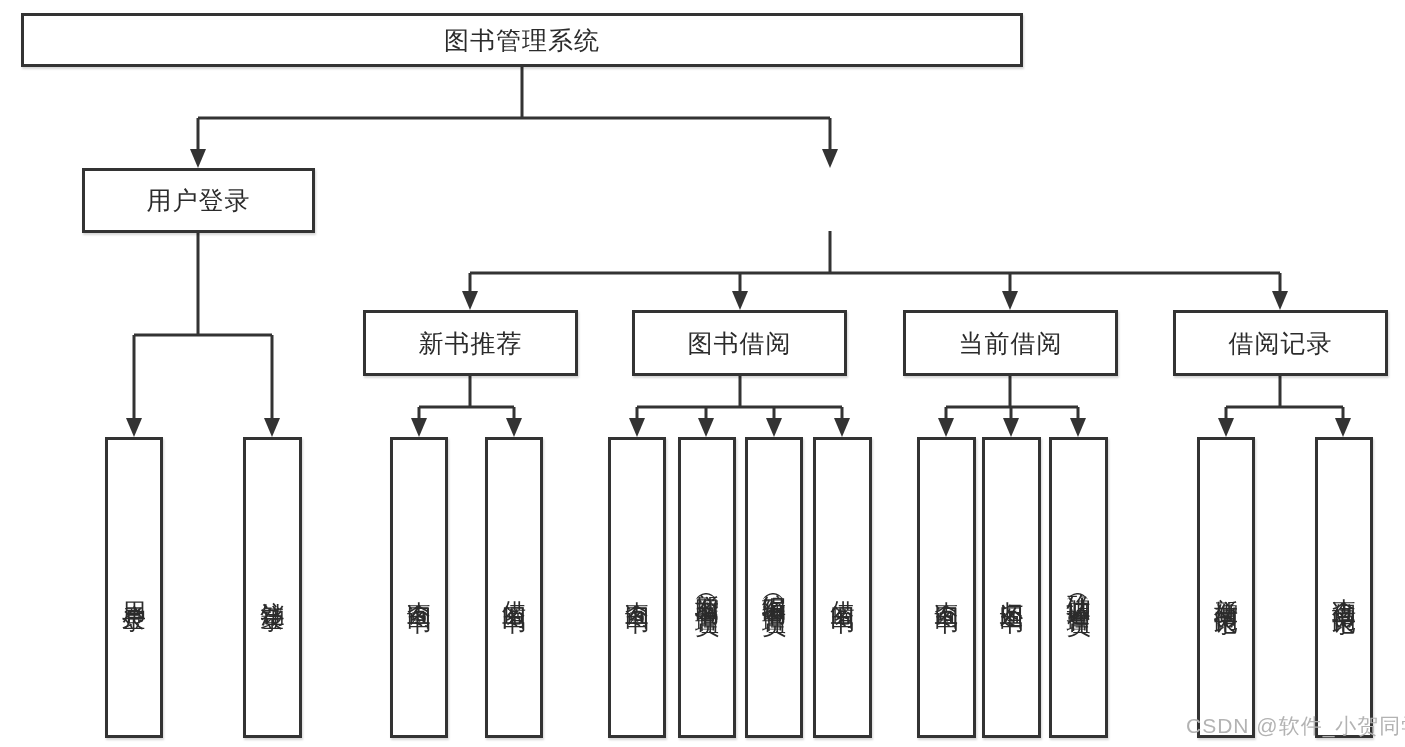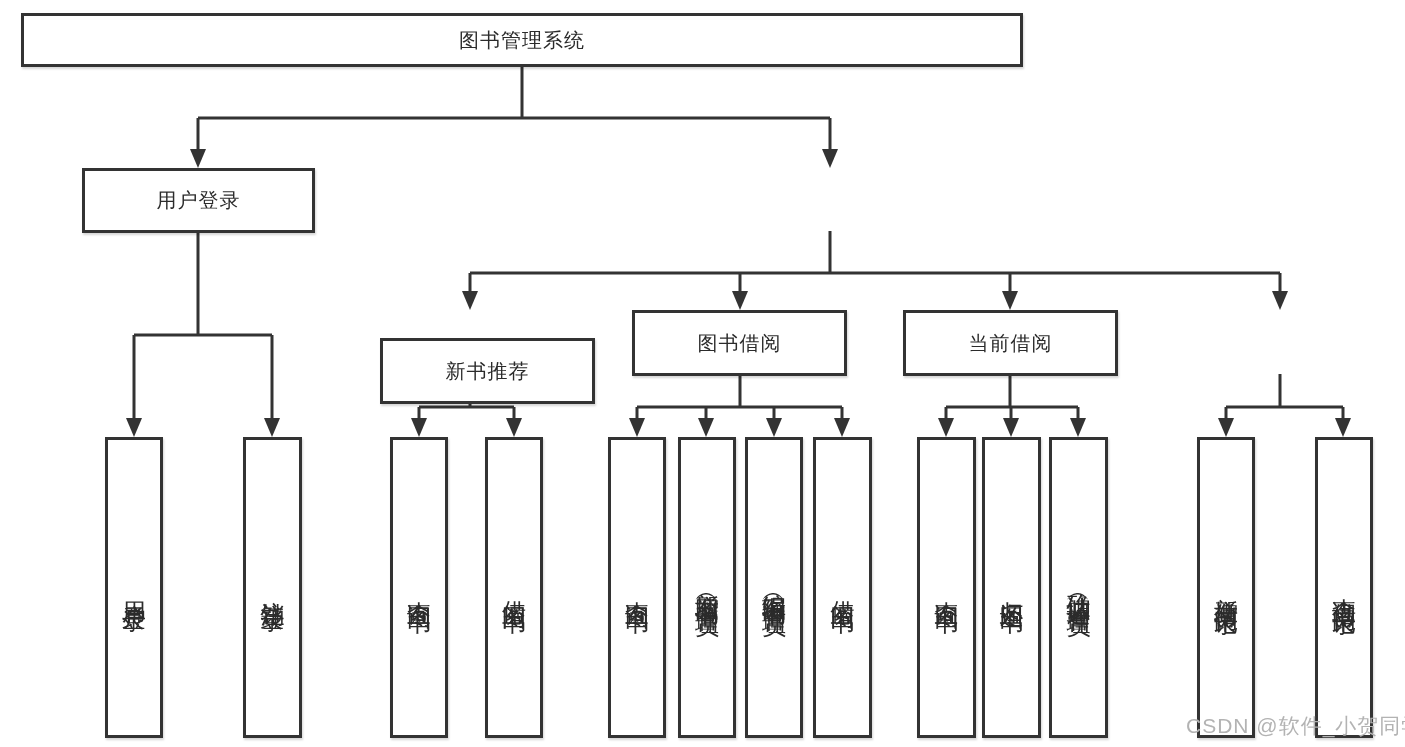--- a/index.html
+++ b/index.html
@@ -26,37 +26,37 @@
     box-sizing: border-box;
     background: #ffffff;
     border: 3px solid #333333;
     display: flex;
     align-items: center;
     justify-content: center;
     color: #2b2b2b;
     box-shadow: 1px 2px 2px rgba(0,0,0,0.16);
   }
   .h-box span {
-    font-size: 20px;
+    font-size: 25px;
     letter-spacing: 1px;
     white-space: nowrap;
   }
   .v-box span {
     writing-mode: vertical-rl;
     text-orientation: mixed;
     font-size: 24px;
     letter-spacing: 3px;
     line-height: 1;
   }
   
   .root           { left: 21px;   top: 13px;  width: 1002px; height: 54px; }
   .n-user-login   { left: 82px;   top: 168px; width: 233px;  height: 65px; }
   .n-book-mgmt    { left: 711px;  top: 168px; width: 237px;  height: 65px; }
   .lvl3           { top: 310px; width: 215px; height: 66px; }
-  .n-new-books    { left: 380px; margin-top: 28px; }
+  .n-new-books    { left: 363px; }
   .n-book-borrow  { left: 632px; }
   .n-cur-borrow   { left: 903px; }
   .n-records      { left: 1173px; }
   
   .v-box { top: 437px; width: 58px; height: 301px; }
   .a1 { left: 105px; }  .a2 { left: 243px; width: 59px; }
   .b1 { left: 390px; }  .b2 { left: 485px; }
   .c1 { left: 608px; }  .c2 { left: 678px; }  .c3 { left: 745px; }  .c4 { left: 813px; width: 59px; }
   .d1 { left: 917px; width: 59px; }  .d2 { left: 982px; width: 59px; }  .d3 { left: 1049px; width: 59px; }
   .e1 { left: 1197px; } .e2 { left: 1315px; }
@@ -145,20 +145,23 @@
 
   <div class="box h-box lvl3 n-new-books">
     <span>新书推荐</span>
   </div>
   <div class="box h-box lvl3 n-cur-borrow">
     <span>当前借阅</span>
   </div>
   <div class="box h-box lvl3 n-book-borrow">
     <span>图书借阅</span>
   </div>
+  <div class="box h-box lvl3 n-records">
+    <span>借阅记录</span>
+  </div>
 
   <div class="box v-box a1">
     <span>用户登录</span>
   </div>
   <div class="box v-box a2">
     <span>注销登录</span>
   </div>
 
   <div class="box v-box b1">
     <span>查询图书</span>

